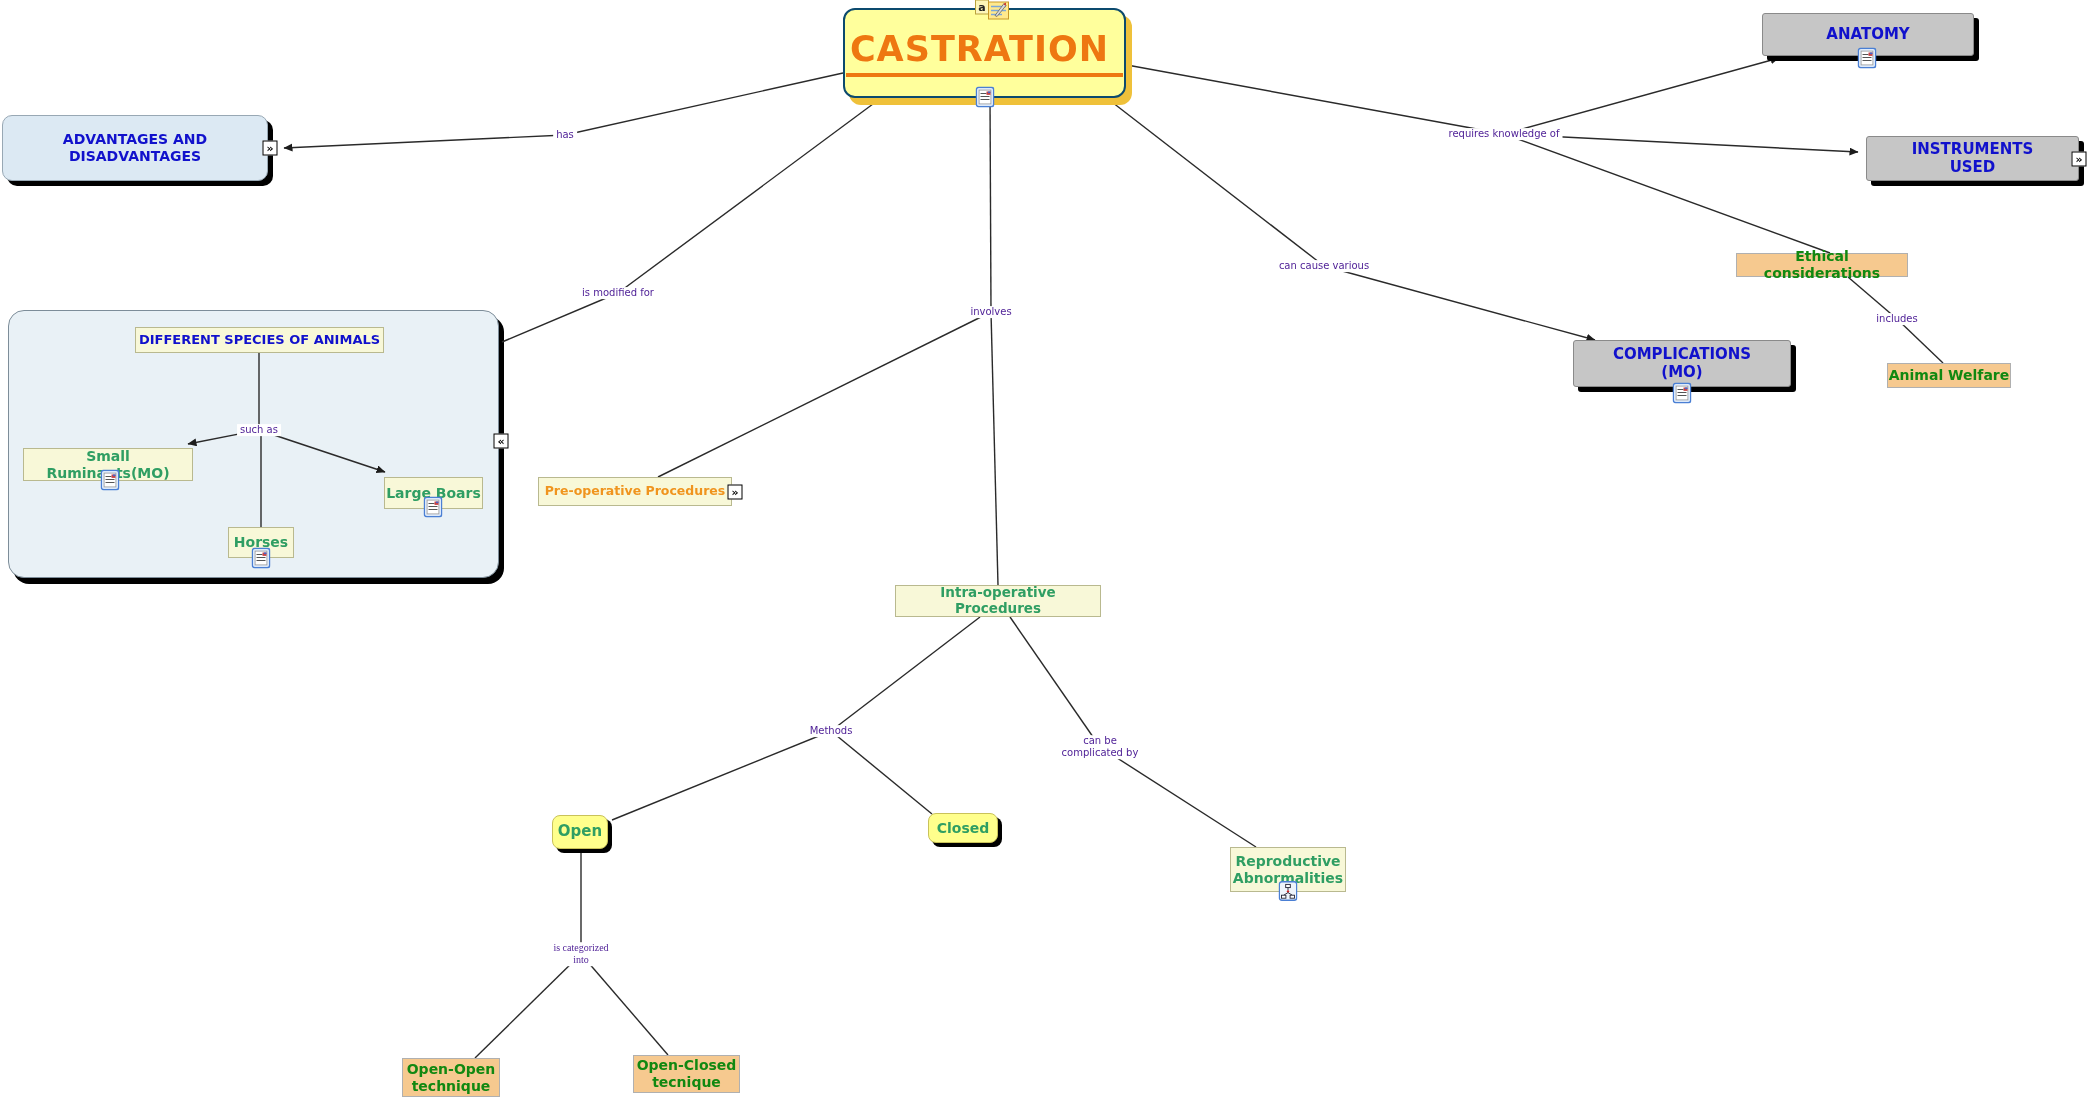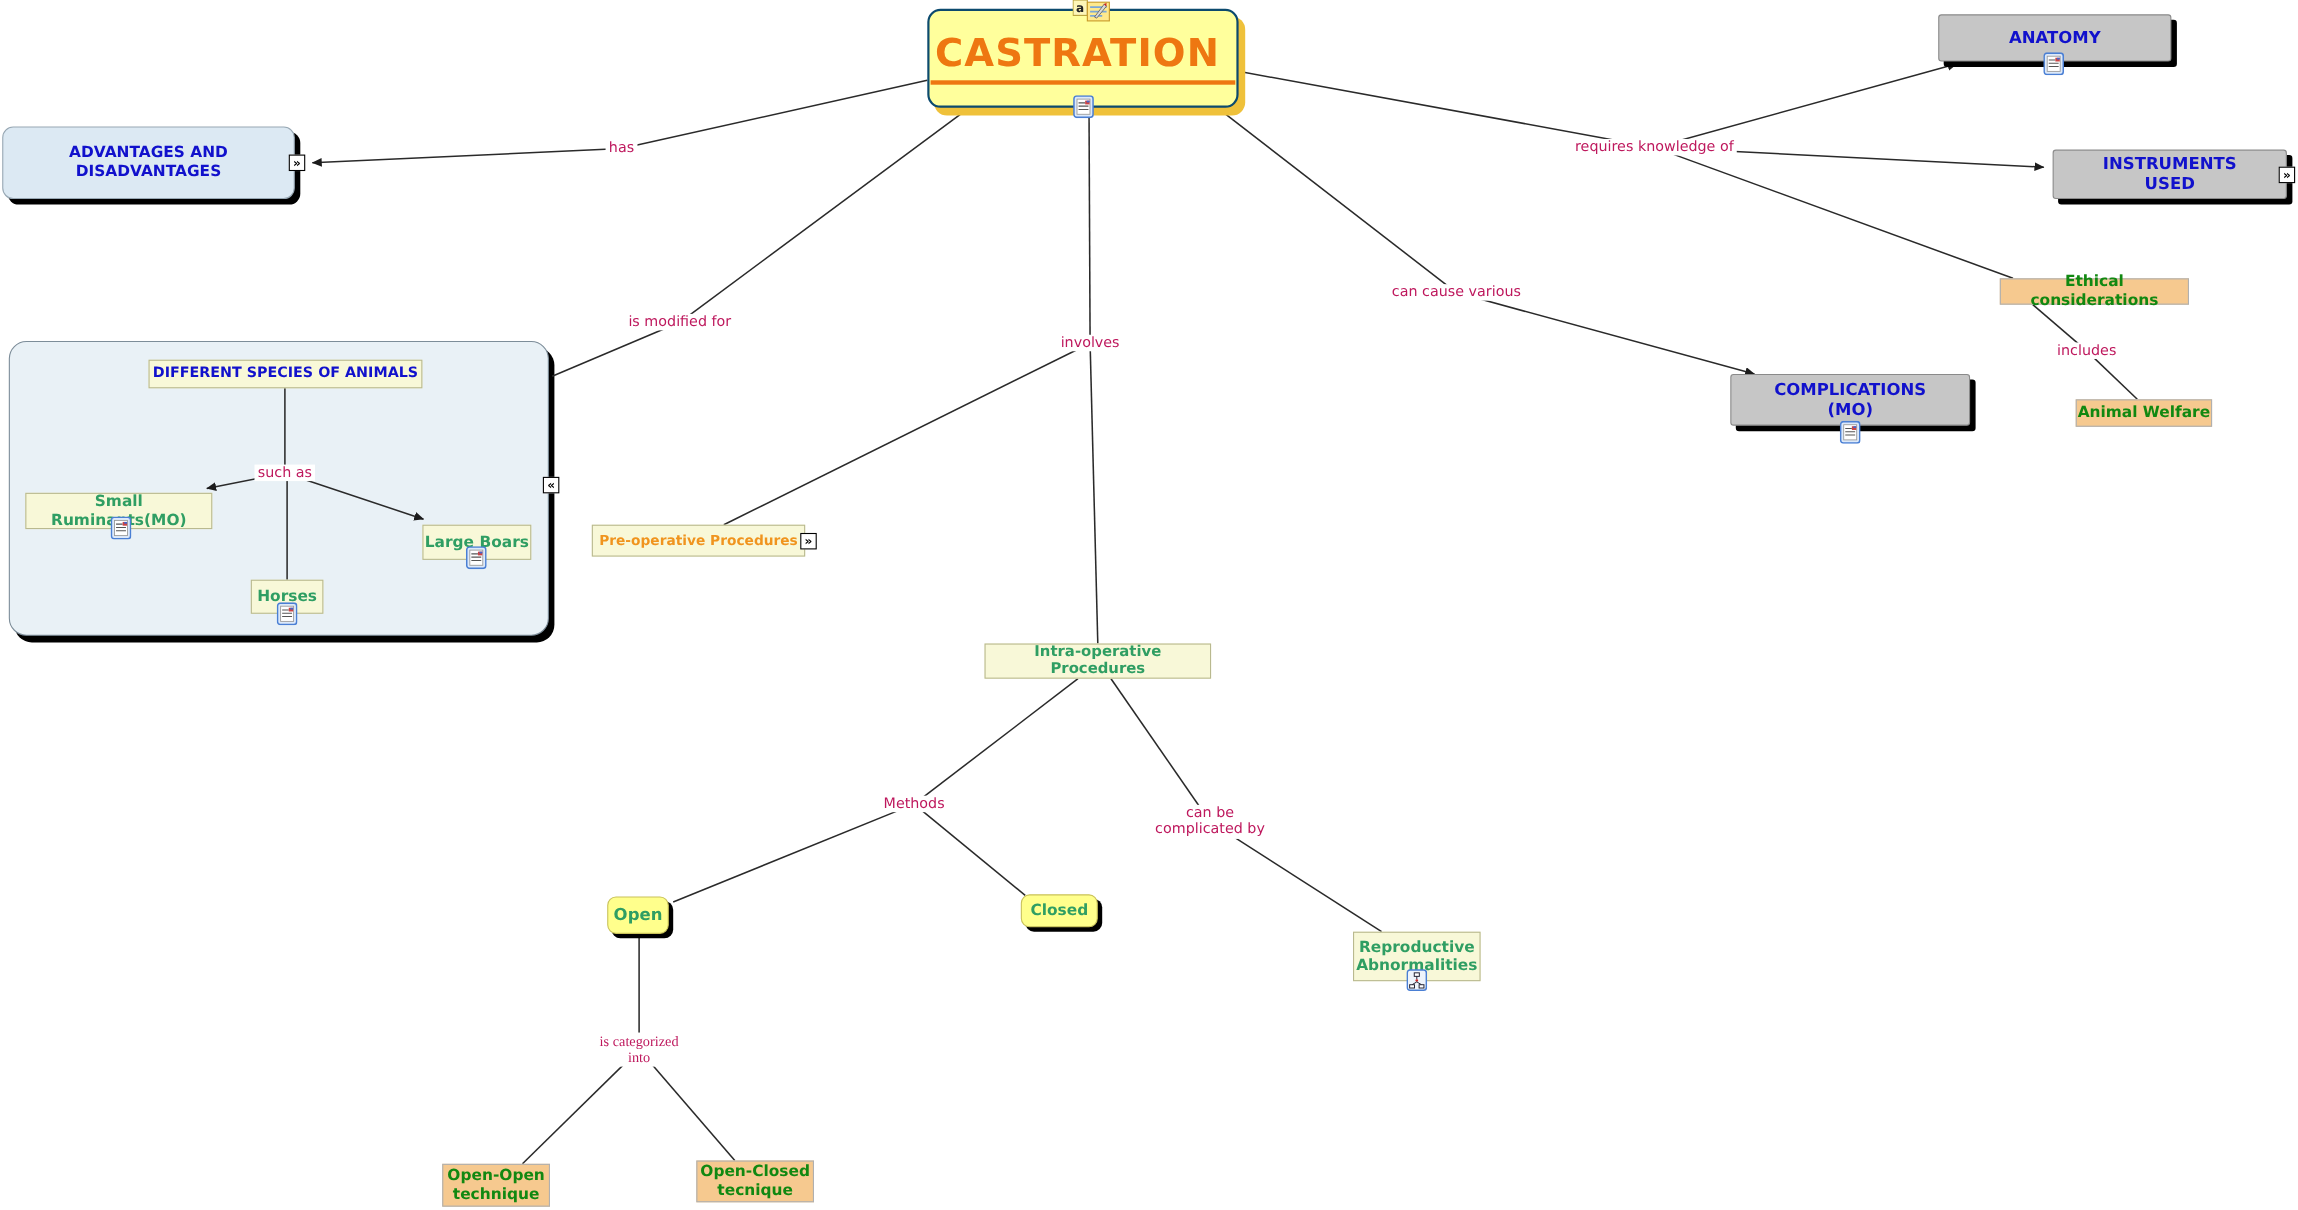--- a/index.html
+++ b/index.html
@@ -39,21 +39,21 @@
   }
   .orange-rect{
     background:#f6c98f;border:1px solid #b0b0b0;border-radius:0;
   }
   .t-blue{color:#1111cc;} .t-green{color:#2f9e63;}
   .t-dgreen{color:#118811;} .t-orange{color:#f0941e;}
   .fs12{font-size:12.5px;} .fs13{font-size:13px;} .fs135{font-size:13.5px;}
   .fs14{font-size:14px;} .fs15{font-size:15px;}
   .link-label{
     position:absolute;transform:translate(-50%,-50%);background:#ffffff;
-    color:#be185d;font-size:13px;line-height:1.18;text-align:center;
+    color:#4c1d95;font-size:10px;line-height:1.18;text-align:center;
     white-space:pre-line;padding:0 3px;z-index:3;font-weight:normal;
   }
   .mini-icon{position:absolute;transform:translate(-50%,-50%);z-index:4;display:block;}
   .chev{
     position:absolute;transform:translate(-50%,-50%);z-index:4;
     width:15px;height:15px;background:#fff;border:1.5px solid #000;
     display:flex;align-items:center;justify-content:center;
     font-size:11px;font-weight:bold;line-height:1;color:#000;box-sizing:border-box;
   }
 </style>
@@ -173,21 +173,21 @@
   <div class="node orange-rect t-dgreen fs14" style="left:633px;top:1055px;width:107px;height:38px;">
     <span>Open-Closed
 tecnique</span>
   </div>
 
   <div class="node gray-node" style="left:1573px;top:340px;width:218px;height:47px;">
     <span>COMPLICATIONS
 (MO)</span>
   </div>
 
-  <div class="node orange-rect t-dgreen fs14" style="left:1818px;top:253px;width:172px;height:24px;">
+  <div class="node orange-rect t-dgreen fs14" style="left:1736px;top:253px;width:172px;height:24px;">
     <span>Ethical considerations</span>
   </div>
 
   <div class="node orange-rect t-dgreen fs14" style="left:1887px;top:363px;width:124px;height:25px;">
     <span>Animal Welfare</span>
   </div>
 
   <div class="link-label" style="left:565px;top:135px;">has</div>
   <div class="link-label" style="left:618px;top:293px;">is modified for</div>
   <div class="link-label" style="left:991px;top:312px;">involves</div>

